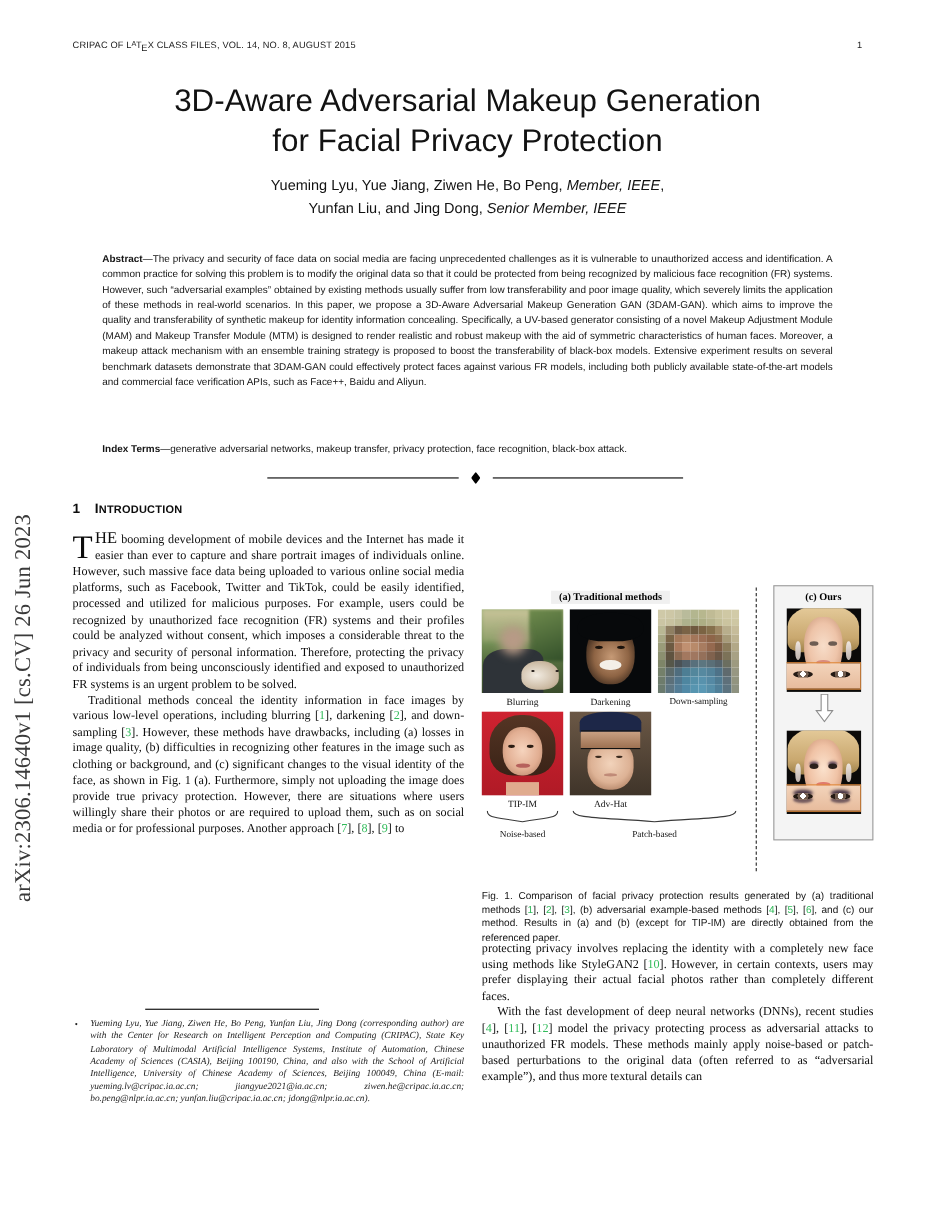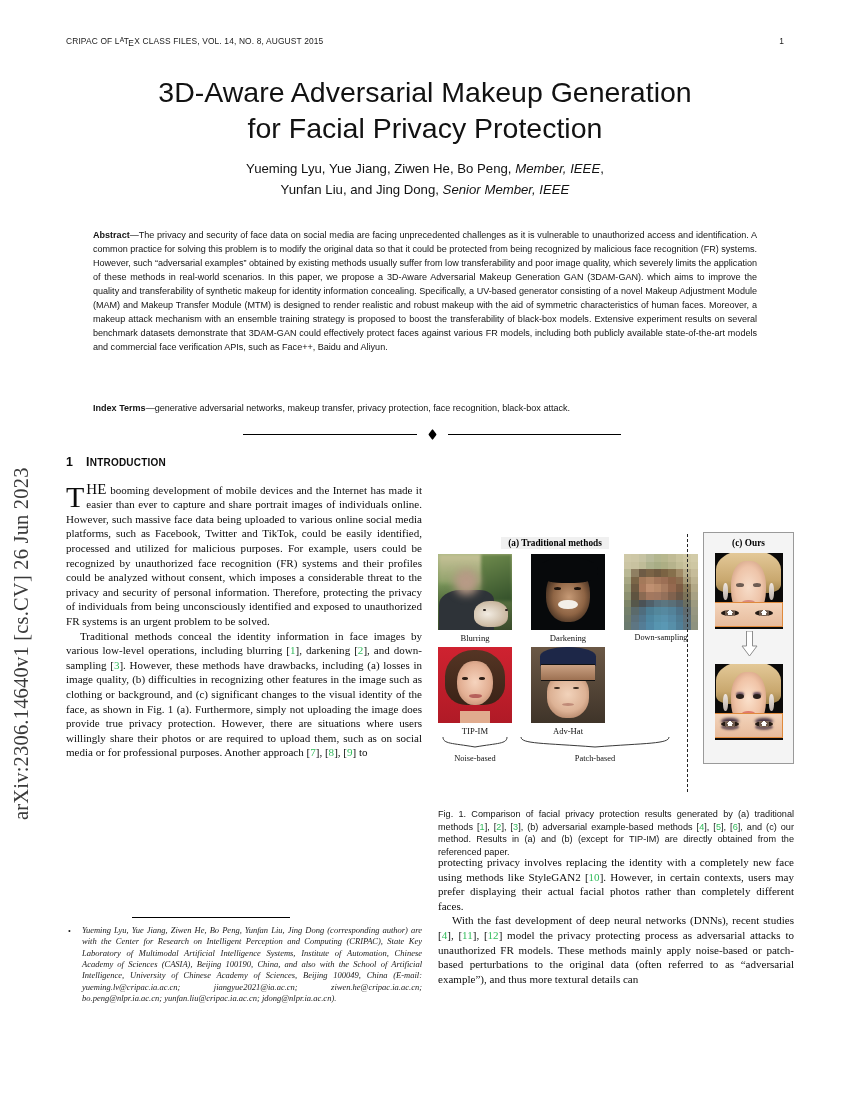--- a/index.html
+++ b/index.html
@@ -181,21 +181,21 @@
     font-weight: bold;
     font-size: 9.3px;
     text-align: center;
     background: #f0f0f0;
     display: inline-block;
     padding: 1px 7px 1px 7px;
     color: #000;
   }
   .ptitle-wrap { text-align:center; }
 
-  .imgrow { display: flex; gap: 19px; margin-top: 4px; }
+  .imgrow { display: flex; gap: 6px; margin-top: 4px; }
   .cellbox { width: 74px; }
   .thumb { width: 74px; height: 76px; border: 0; display: block; overflow: hidden; position: relative; }
   .cap {
     font-family: "Liberation Serif", serif;
     font-size: 8.6px; text-align: center; margin-top: 3px; color: #101010;
     white-space: nowrap;
   }
   .cap.wide { font-size: 8.2px; }
 
   

